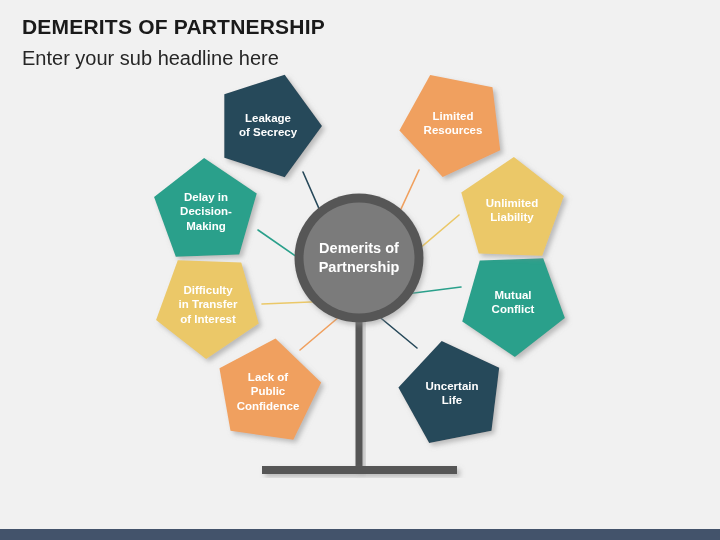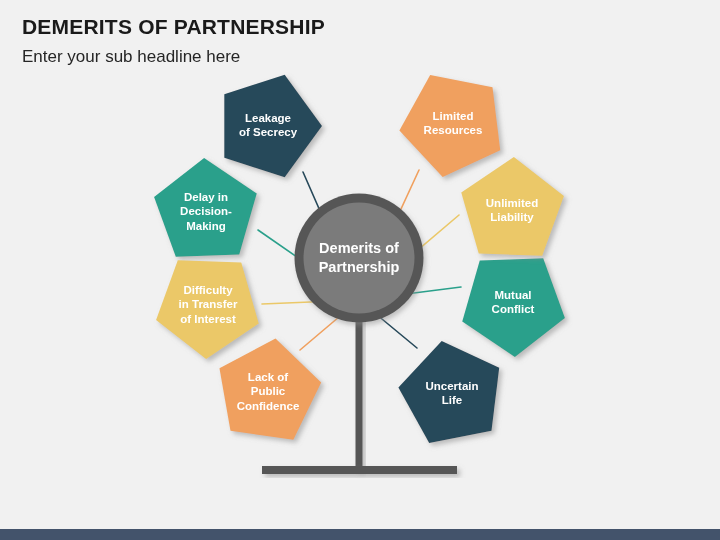--- a/index.html
+++ b/index.html
@@ -29,21 +29,21 @@
     font-size: 21px;
     font-weight: bold;
     color: #1a1a1a;
     letter-spacing: 0.2px;
     white-space: nowrap;
   }
   #page-subtitle {
     position: absolute;
     left: 22px;
     top: 47px;
-    font-size: 17px;
+    font-size: 20px;
     font-weight: normal;
     color: #262626;
     white-space: nowrap;
   }
   #footer-bar {
     position: absolute;
     left: 0;
     top: 529px;
     width: 720px;
     height: 11px;

